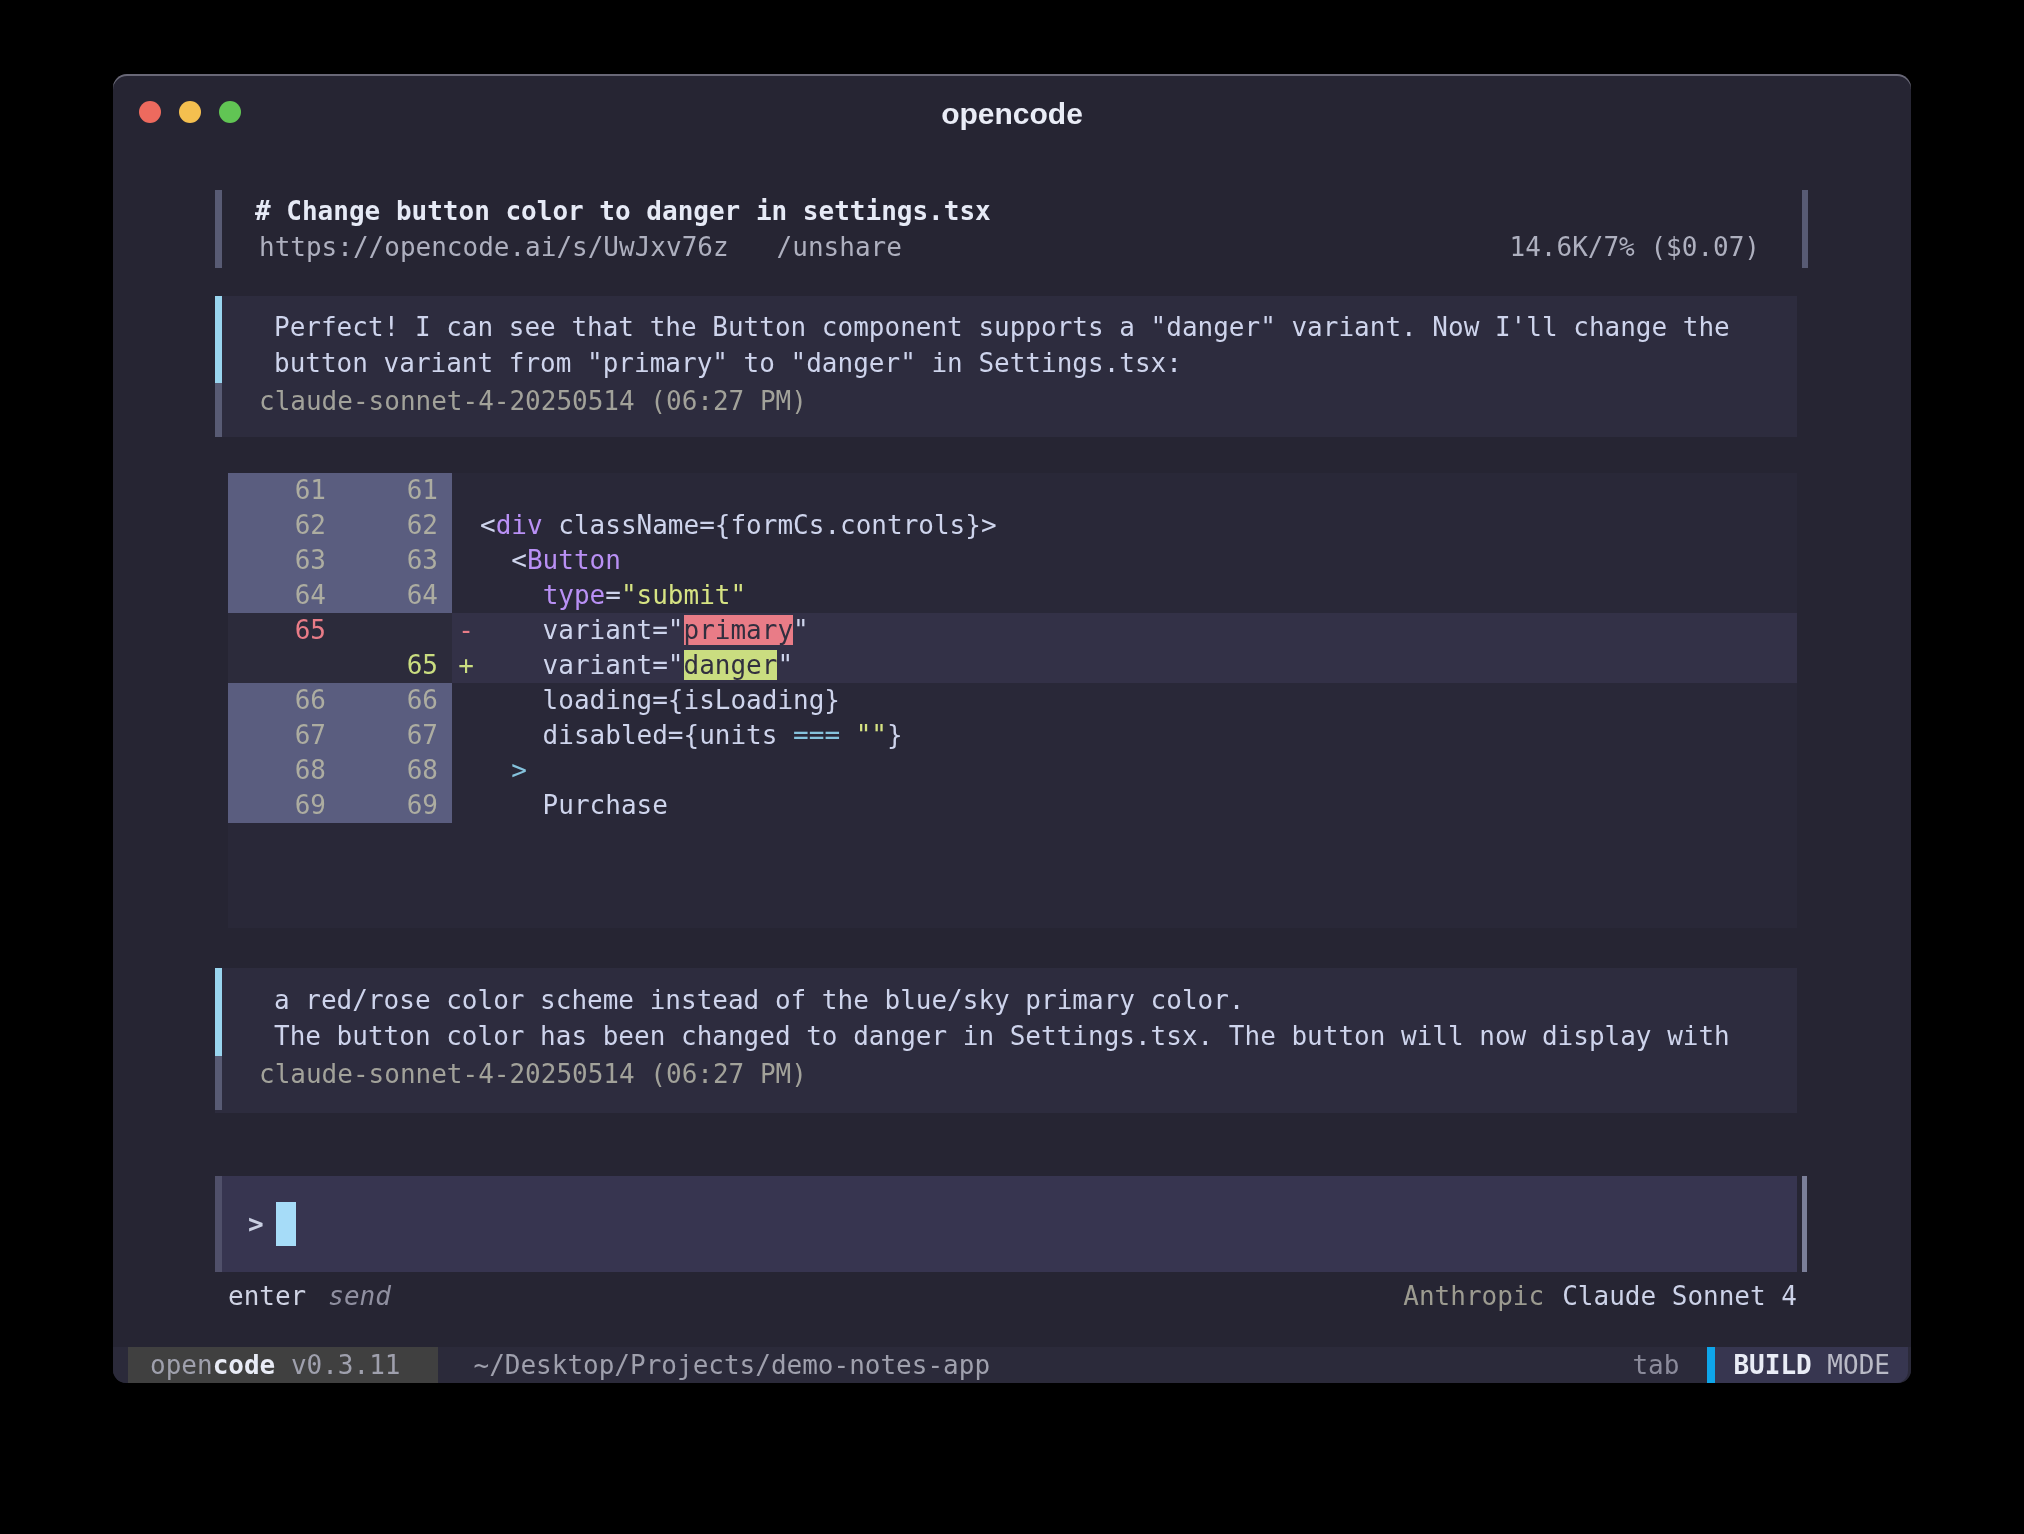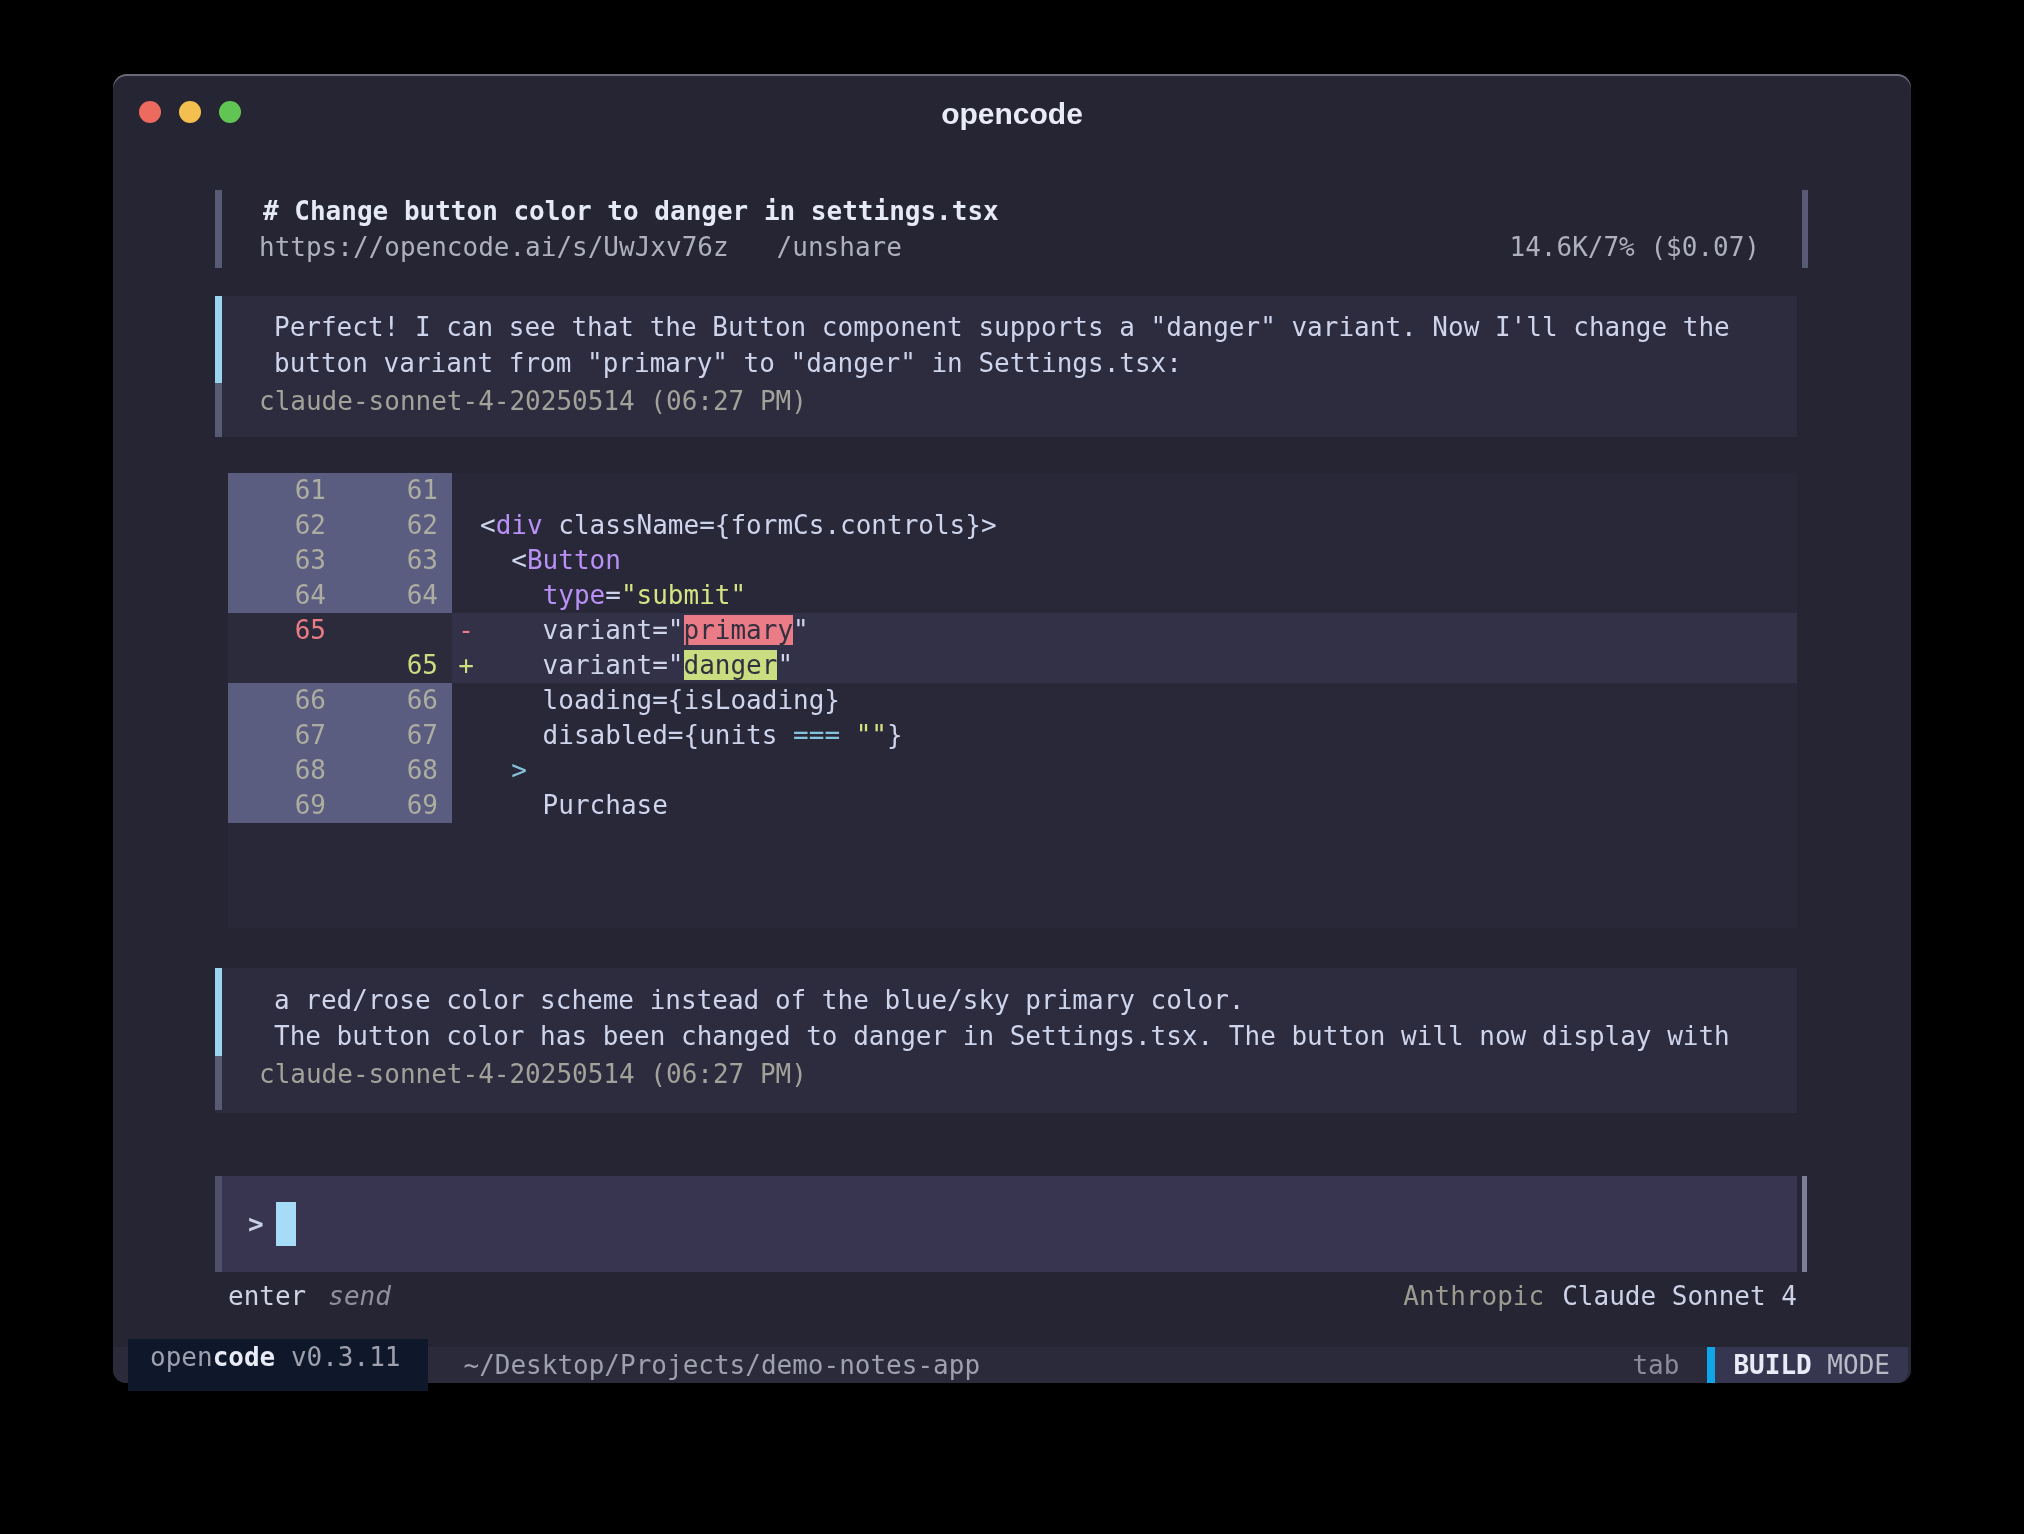--- a/index.html
+++ b/index.html
@@ -25,21 +25,21 @@
 
   .mono   { font-size:26px; line-height:36px; }
   .pale   { color:#ced4ec; }
   .muted  { color:#aeb0bf; }
   .meta   { color:#a2a29a; }
 
   
   .hdr { position:absolute; left:0; top:116px; width:100%; height:78px; }
   .vbar-l { position:absolute; left:102px; top:0; width:7px; height:100%; background:#585b74; }
   .vbar-r { position:absolute; left:1689px; top:0; width:6px; height:100%; background:#585b74; }
-  .hdr-title { position:absolute; left:150px; top:3px; font-size:26px; line-height:36px; font-weight:bold; color:#e6eaf6; white-space:pre; }
+  .hdr-title { position:absolute; left:142px; top:3px; font-size:26px; line-height:36px; font-weight:bold; color:#e6eaf6; white-space:pre; }
   .hdr-line2 { position:absolute; left:146px; top:39px; width:1501px; display:flex; justify-content:space-between; }
   .hdr-url span { margin-right:48px; }
 
   
   .msg { position:absolute; left:102px; width:1582px; background:#2d2c3e; }
   .msg-text { border-left:7px solid #99d5ef; padding:13px 20px 2px 52px; }
   .msg-meta { border-left:7px solid #585b74; padding:0 20px 18px 37px; }
   .msg .line { white-space:pre; }
   .msg1 { top:222px; height:141px; }
   .msg2 { top:894px; height:145px; }
@@ -75,21 +75,21 @@
   .prompt { font-size:26px; font-weight:bold; color:#c9cfe2; }
   .cursor { display:inline-block; width:20px; height:44px; background:#a6dcf8; margin-left:12px; vertical-align:middle; }
 
   
   .hints { position:absolute; left:115px; top:1204px; width:1569px; height:36px; display:flex; justify-content:space-between; font-size:26px; line-height:36px; }
   .hint-enter { color:#cfd3e4; } .hint-send { color:#8f8fa0; margin-left:22px;font-style:italic; }
   .hint-provider { color:#9c9b90; } .hint-model { color:#ccd2e8; margin-left:18px; }
 
   
   .status { position:absolute; left:0; top:1273px; width:100%; height:36px; background:#2b2a3a; border-radius:0 0 13px 13px; display:flex; align-items:center; font-size:26px; line-height:36px; }
-  .brand-pill { margin-left:15px; background:#0f172a; height:52px; padding:0 28px 0 22px; white-space:pre; flex:none; }
+  .brand-pill { margin-left:15px; background:#404040; height:36px; padding:0 38px 0 22px; white-space:pre; flex:none; }
   .brand-open { color:#9fa0ad; } .brand-code { color:#e9ecf6; font-weight:bold; } .brand-ver { color:#9fa0ad; }
   .cwd { color:#9fa0ad; margin-left:35px; white-space:pre; }
   .status-right { margin-left:auto; display:flex; align-items:center; height:40px; }
   .tab-hint { color:#8b8b9b; margin-right:28px; }
   .mode-pill { background:#373650; height:36px; padding:0 18px; border-left:8px solid #0ea5e9; border-radius:0 0 12px 0; margin-right:3px; white-space:pre; }
   .mode-bold { color:#e9ecf6; font-weight:bold; } .mode-rest { color:#b9bac6; }
 </style>
 </head>
 <body>
 

